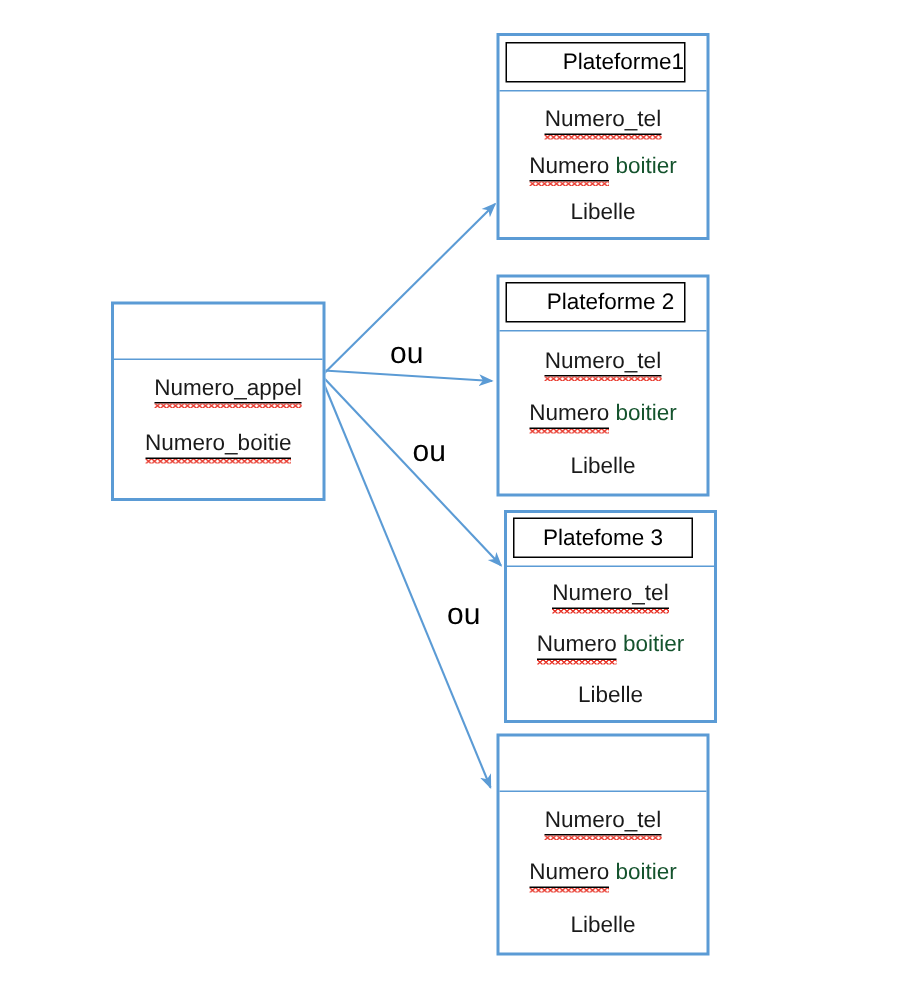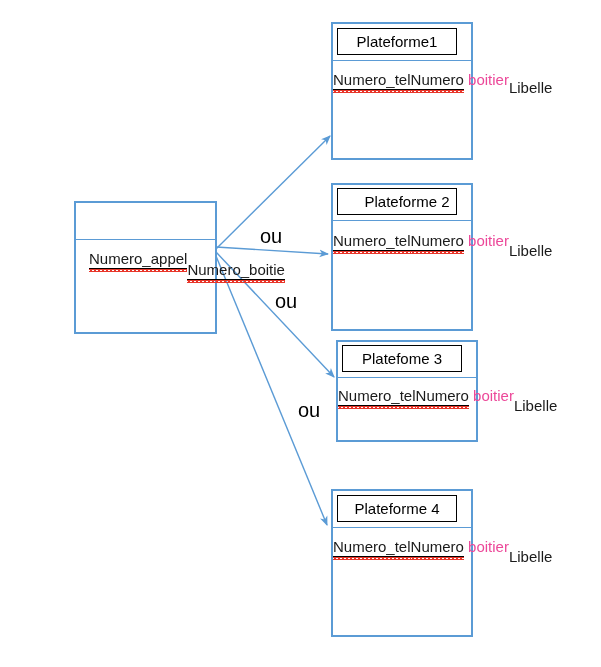--- a/index.html
+++ b/index.html
@@ -47,20 +47,21 @@
     right: 0;
     height: 0;
     border-top: 1px solid #5B9BD5;
     z-index: 3;
   }
   .attr-list {
     position: absolute;
     left: 0;
     right: 0;
     display: flex;
+    flex-direction: column;
     align-items: center;
     z-index: 4;
   }
   .attr {
     font-size: 15px;
     color: #1a1a1a;
     line-height: 1;
     white-space: nowrap;
     position: relative;
   }
@@ -76,21 +77,21 @@
     left: 0;
     right: 0;
     bottom: -4px;
     height: 3px;
     background-image:
       linear-gradient(45deg, transparent 40%, #e8362a 40%, #e8362a 60%, transparent 60%),
       linear-gradient(-45deg, transparent 40%, #e8362a 40%, #e8362a 60%, transparent 60%);
     background-size: 4px 3px;
     background-repeat: repeat-x;
   }
-  .plain { color: #ec4899; }
+  .plain { color: #14532d; }
 
   
   #links {
     position: absolute;
     left: 0;
     top: 0;
     width: 601px;
     height: 667px;
     z-index: 2;
     pointer-events: none;
@@ -134,21 +135,21 @@
       <div class="attr" style="margin-bottom:22px;margin-left:13px;">
         <span class="u-full">Numero_appel</span>
       </div>
       <div class="attr">
         <span class="u-full">Numero_boitie</span>
       </div>
     </div>
   </div>
 
   <div class="entity" style="left:331px; top:22px; width:142px; height:138px;">
-    <div class="entity-header" style="left:4px; top:4px; width:120px; height:27px;">
+    <div class="entity-header" style="left:4px; top:4px; width:120px; height:27px;justify-content:flex-end;">
       <span>Plateforme1</span>
     </div>
     <div class="header-rule" style="top:36px;"></div>
     <div class="attr-list" style="top:48px;">
       <div class="attr" style="margin-bottom:16px;">
         <span class="u-full">Numero_tel</span>
       </div>
       <div class="attr" style="margin-bottom:16px;">
         <span class="u-part">Numero</span><span class="plain"> boitier</span>
       </div>
@@ -169,42 +170,39 @@
       </div>
       <div class="attr" style="margin-bottom:20px;">
         <span class="u-part">Numero</span><span class="plain"> boitier</span>
       </div>
       <div class="attr">
         <span>Libelle</span>
       </div>
     </div>
   </div>
 
-  <div class="entity" style="left:336px; top:340px; width:142px; height:102px;">
+  <div class="entity" style="left:336px; top:340px; width:142px; height:142px;">
     <div class="entity-header" style="left:4px; top:3px; width:120px; height:27px;">
       <span>Platefome 3</span>
     </div>
     <div class="header-rule" style="top:35px;"></div>
     <div class="attr-list" style="top:46px;">
       <div class="attr" style="margin-bottom:19px;">
         <span class="u-full">Numero_tel</span>
       </div>
       <div class="attr" style="margin-bottom:19px;">
         <span class="u-part">Numero</span><span class="plain"> boitier</span>
       </div>
       <div class="attr">
         <span>Libelle</span>
       </div>
     </div>
   </div>
 
   <div class="entity" style="left:331px; top:489px; width:142px; height:148px;">
-    <div class="entity-header" style="left:4px; top:4px; width:120px; height:27px;">
-      <span>Plateforme 4</span>
-    </div>
     <div class="header-rule" style="top:36px;"></div>
     <div class="attr-list" style="top:48px;">
       <div class="attr" style="margin-bottom:20px;">
         <span class="u-full">Numero_tel</span>
       </div>
       <div class="attr" style="margin-bottom:20px;">
         <span class="u-part">Numero</span><span class="plain"> boitier</span>
       </div>
       <div class="attr">
         <span>Libelle</span>

